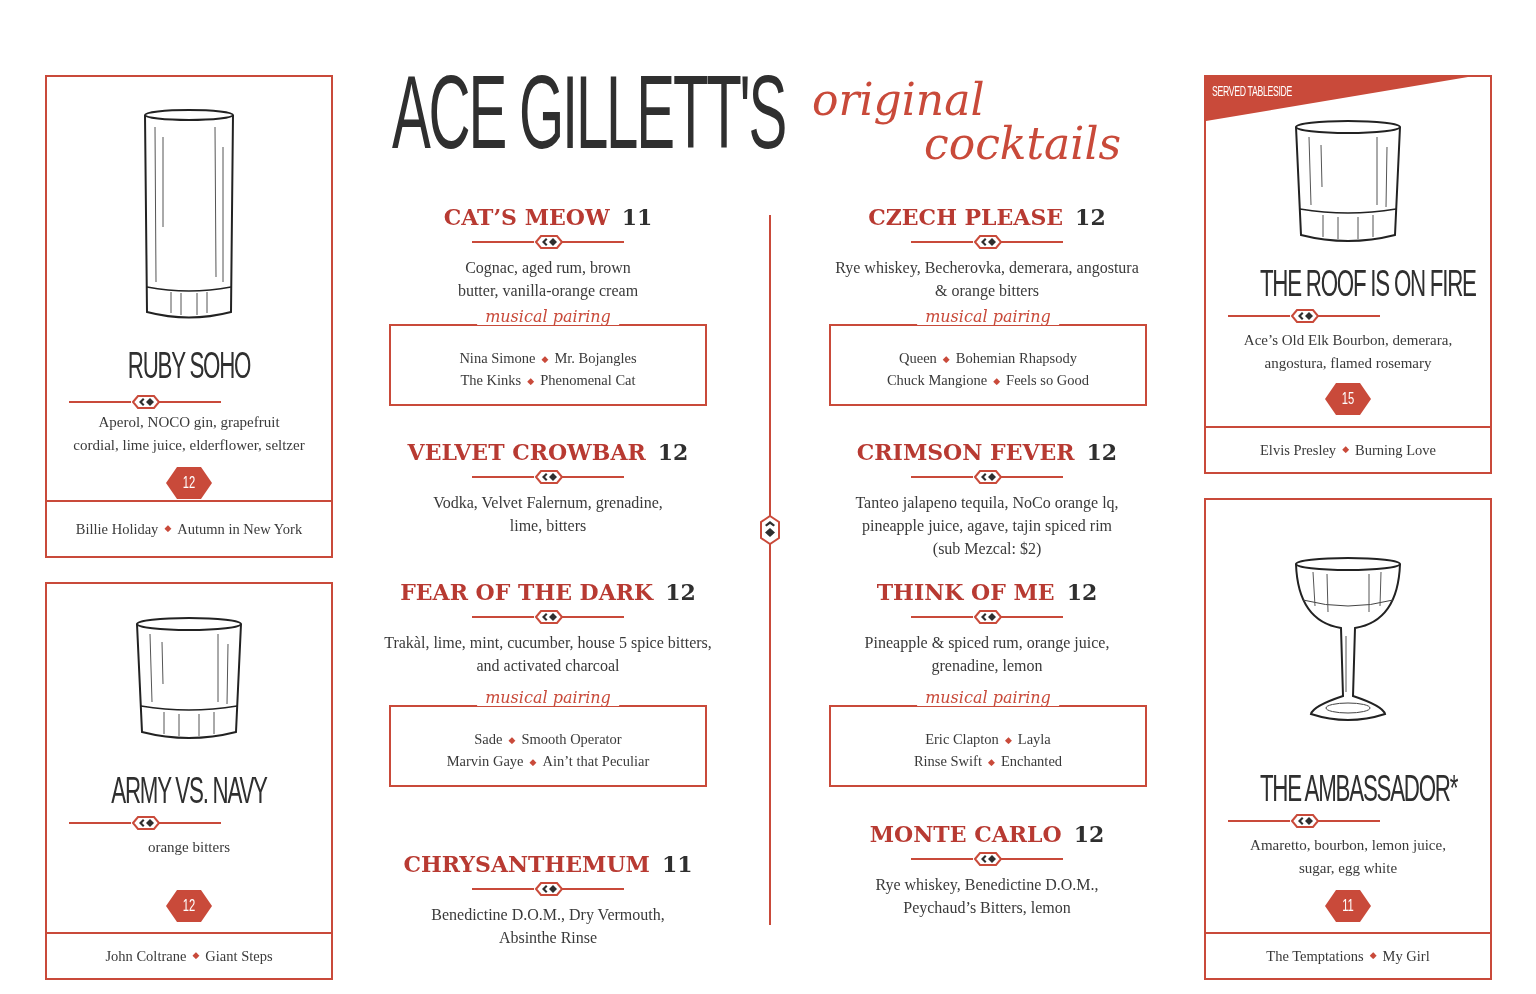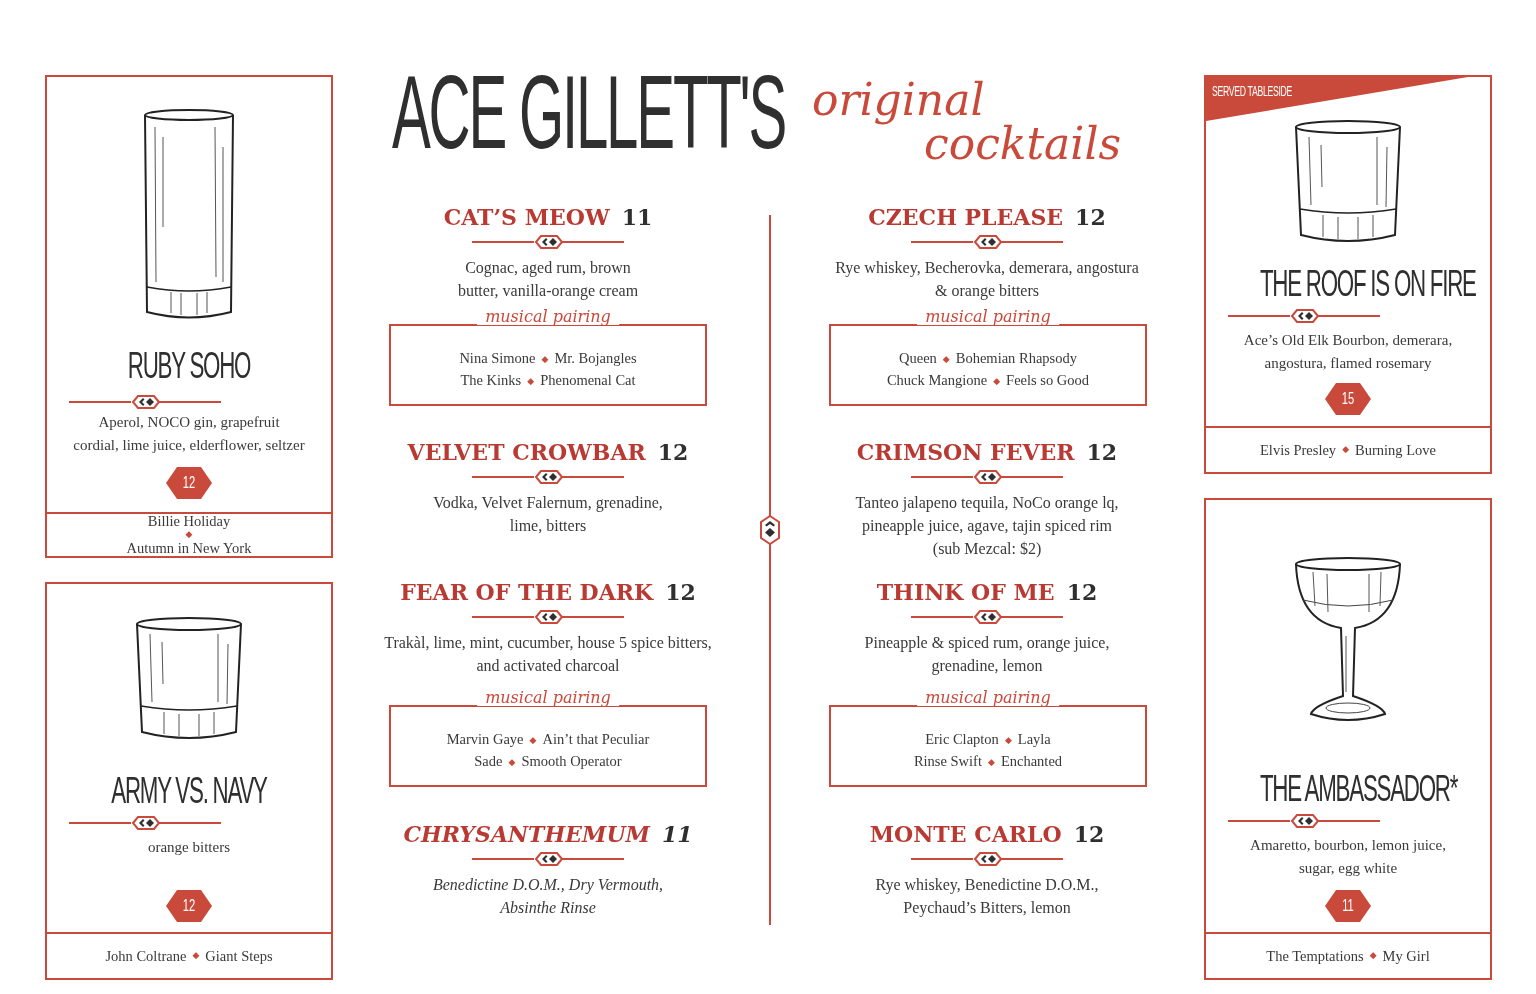--- a/index.html
+++ b/index.html
@@ -145,21 +145,21 @@
   <div class="desc" style="top:334px;">
     <div>Aperol, NOCO gin, grapefruit</div>
     <div>cordial, lime juice, elderflower, seltzer</div>
   </div>
   <div class="price-badge" style="top:390px;">
     <svg viewBox="0 0 46 32">
         <use href="#hexbadge"></use>
       </svg>
     <span>12</span>
   </div>
-  <div class="footer" style="height:44px;flex-direction:column;">
+  <div class="footer" style="height:56px;">
     <span>Billie Holiday</span>
       <span class="dot">◆</span>
       <span>Autumn in New York</span>
   </div>
 </div>
 
 <div class="card" style="left:45px; top:551px; width:288px; height:398px;">
   <div class="glass-wrap" style="top:30px;">
     <svg width="110" height="130" viewBox="0 0 110 130">
       <ellipse cx="55" cy="10" rx="52" ry="6" fill="none" stroke="#222" stroke-width="2"></ellipse>
@@ -319,26 +319,26 @@
       <use href="#sep"></use>
     </svg>
   <div class="desc">
     <div>Trakàl, lime, mint, cucumber, house 5 spice bitters,</div>
     <div>and activated charcoal</div>
   </div>
 </div>
 <div class="pairing" style="left:389px; top:705px; width:318px; height:82px;">
   <div class="label">musical pairing</div>
   <div class="lines">
+    <div><span>Sade</span><span class="dot">◆</span><span>Smooth Operator</span></div>
     <div><span>Marvin Gaye</span><span class="dot">◆</span><span>Ain’t that Peculiar</span></div>
-    <div><span>Sade</span><span class="dot">◆</span><span>Smooth Operator</span></div>
-  </div>
-</div>
-
-<div class="item" style="left:368px; top:821px; width:360px;font-style:italic;">
+  </div>
+</div>
+
+<div class="item" style="left:368px; top:851px; width:360px;">
   <div class="head"><span>CHRYSANTHEMUM</span><span class="p">11</span></div>
   <svg class="sep" viewBox="0 0 152 14">
       <use href="#sep"></use>
     </svg>
   <div class="desc">
     <div>Benedictine D.O.M., Dry Vermouth,</div>
     <div>Absinthe Rinse</div>
   </div>
 </div>
 

